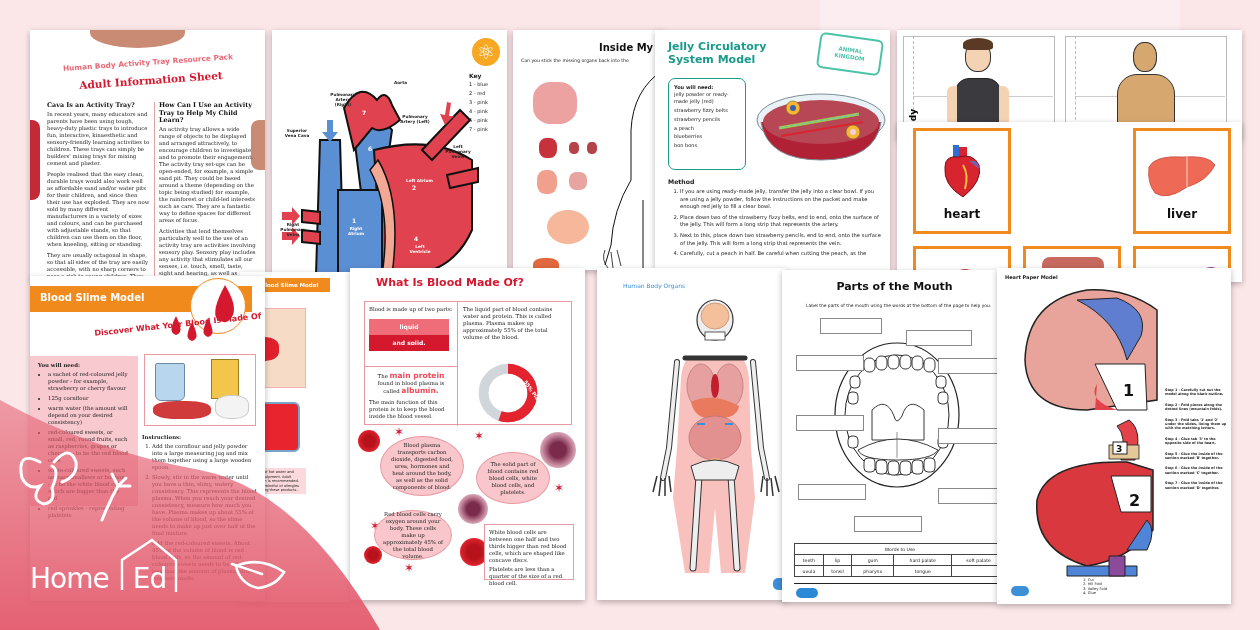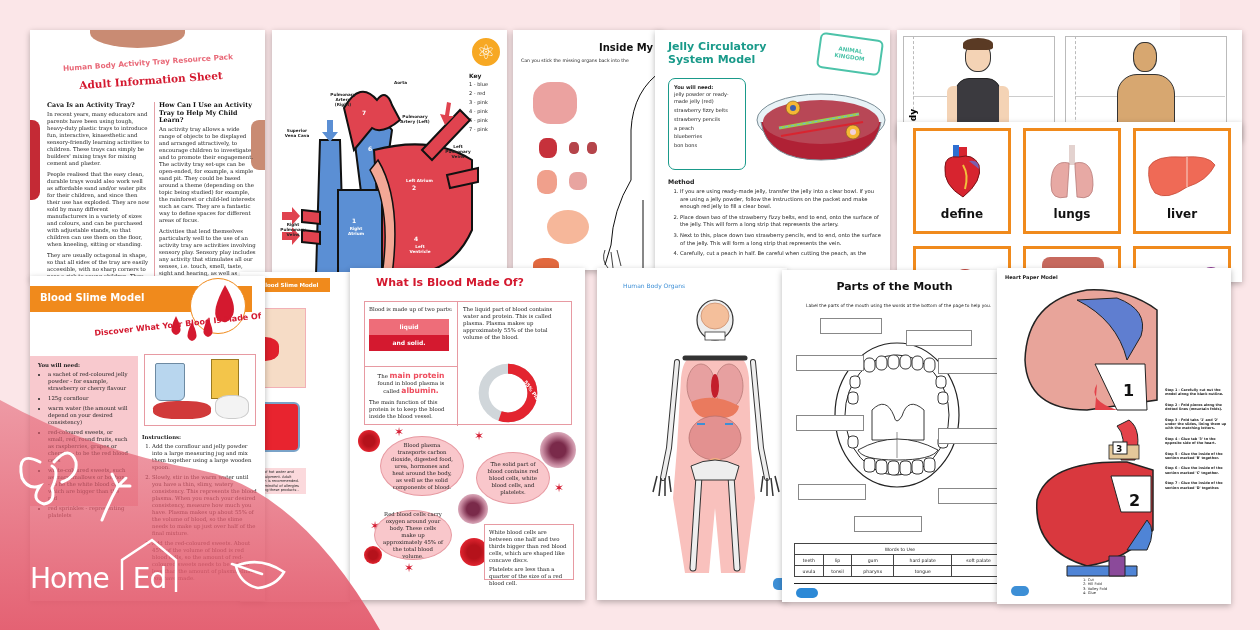--- a/index.html
+++ b/index.html
@@ -293,29 +293,21 @@
 
 <div class="page" id="p-cards">
   <div class="card" style="left:16px;top:6px;">
     <svg class="pic" width="46" height="54" viewBox="0 0 46 54">
       <rect x="14" y="0" width="6" height="16" fill="#2e6fd1"></rect>
       <rect x="20" y="2" width="8" height="12" fill="#d7242f"></rect>
       <path d="M6 22 Q6 10 20 12 Q34 8 40 20 Q44 36 24 52 Q4 40 6 22Z" fill="#d7242f" stroke="#7a1218" stroke-width="1"></path>
       <path d="M24 20 Q30 30 26 44" stroke="#f1c03c" stroke-width="2" fill="none"></path>
       <path d="M30 16 Q40 14 40 24" fill="#7a5fae"></path>
     </svg>
-    <div class="word">define</div>
-  </div>
-  <div class="card" style="left:126px;top:6px;">
-    <svg class="pic" width="50" height="56" viewBox="0 0 50 56">
-      <rect x="22" y="0" width="6" height="20" fill="#e3d2cf"></rect>
-      <path d="M22 18 Q4 14 4 40 Q4 56 20 52 L22 22Z" fill="#e7a9a4" stroke="#b87b78" stroke-width="0.8"></path>
-      <path d="M28 18 Q46 14 46 40 Q46 56 30 52 L28 22Z" fill="#e7a9a4" stroke="#b87b78" stroke-width="0.8"></path>
-    </svg>
-    <div class="word">lungs</div>
+    <div class="word">heart</div>
   </div>
   <div class="card" style="left:236px;top:6px;">
     <svg class="pic" width="70" height="50" viewBox="0 0 70 50" style="top:22px">
       <path d="M2 14 Q8 2 36 4 Q62 2 68 12 Q60 28 40 34 Q20 48 8 40 Q0 30 2 14Z" fill="#ef6a56" stroke="#c64b39" stroke-width="0.8"></path>
       <line x1="40" y1="4" x2="40" y2="34" stroke="#f4b3a6" stroke-width="1.5"></line>
     </svg>
     <div class="word">liver</div>
   </div>
   <div class="card" style="left:16px;top:124px;">
     <div style="position:absolute;left:36px;top:20px;width:26px;height:24px;border-radius:50%;background:#c1463e;"></div>

